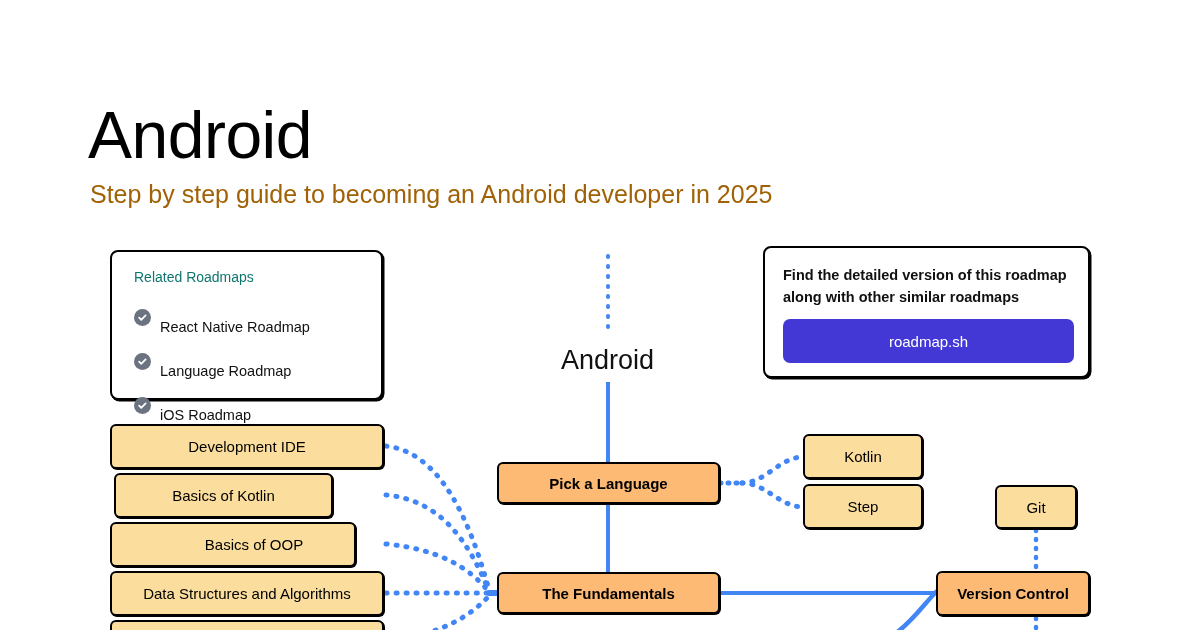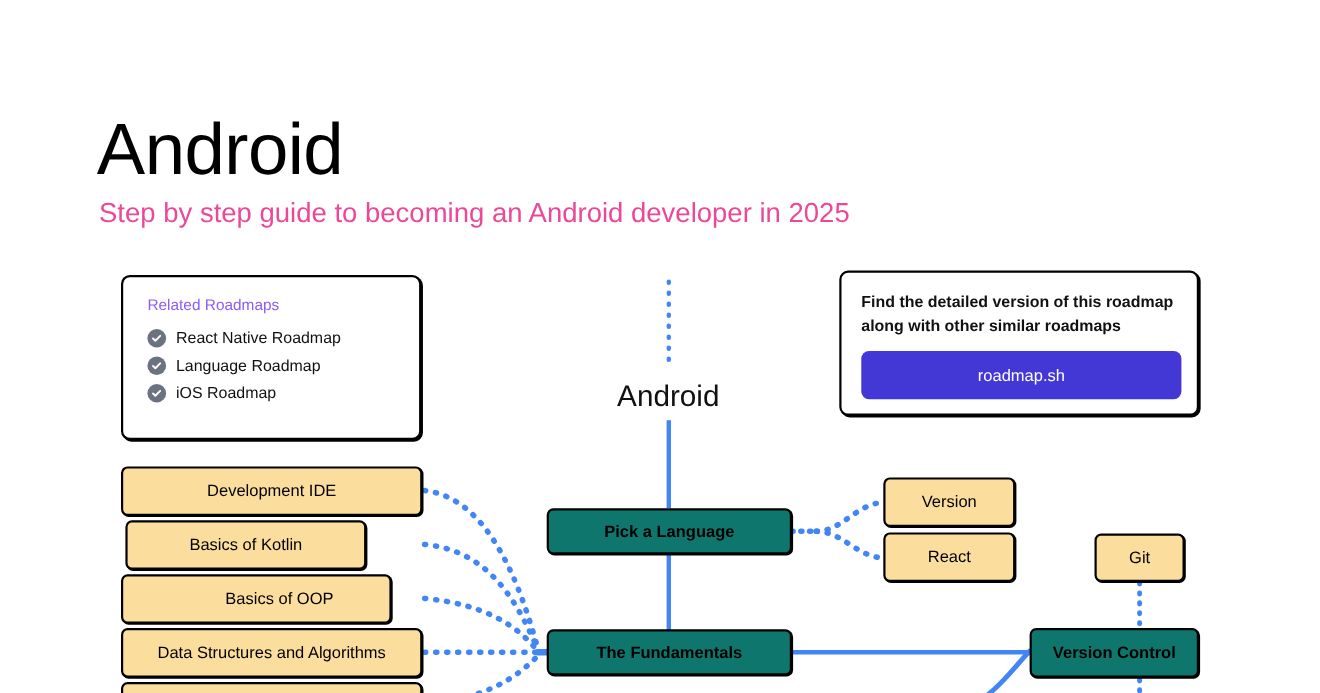--- a/index.html
+++ b/index.html
@@ -31,21 +31,21 @@
     letter-spacing: -0.5px;
     line-height: 1;
     color: #000000;
   }
   .page-subtitle {
     position: absolute;
     left: 90px;
     top: 156px;
     font-size: 25px;
     font-weight: 400;
-    color: #ec4899;
+    color: #a16207;
     line-height: 1.1;
     white-space: nowrap;
   }
 
   
   #wires {
     position: absolute;
     left: 0;
     top: 0;
     width: 1200px;
@@ -61,21 +61,21 @@
     display: flex;
     align-items: center;
     justify-content: center;
     font-size: 15px;
     font-weight: 600;
     color: #000000;
     text-align: center;
     box-shadow: 1px 1px 0 #000000;
   }
   .node.primary {
-    background: #0f766e;
+    background: #fdba74;
   }
   .node.secondary {
     background: #FBDE9E;
     font-weight: 500;
   }
 
   
   .root-label {
     position: absolute;
     font-size: 27px;
@@ -96,21 +96,21 @@
   #related-panel {
     left: 110px;
     top: 250px;
     width: 273px;
     height: 150px;
     padding: 17px 20px 0 22px;
   }
   .panel-heading {
     font-size: 14px;
     font-weight: 500;
-    color: #8b5cf6;
+    color: #0f766e;
     margin-bottom: 14px;
   }
   .related-item {
     display: flex;
     align-items: center;
     gap: 9px;
     margin-bottom: 8px;
   }
   .check-badge {
     width: 17px;
@@ -121,20 +121,21 @@
     display: flex;
     align-items: center;
     justify-content: center;
   }
   .check-badge svg { display: block; }
   .related-label {
     font-size: 14.5px;
     font-weight: 400;
     color: #111111;
     white-space: nowrap;
+    margin-top: 20px;
   }
 
   
   #cta-panel {
     left: 763px;
     top: 246px;
     width: 327px;
     height: 132px;
     padding: 16px 16px 0 18px;
   }
@@ -256,24 +257,24 @@
   </div>
 
   <div class="node primary" style="left:497px; top:462px; width:223px; height:42px;">
     <span>Pick a Language</span>
   </div>
   <div class="node primary" style="left:497px; top:572px; width:223px; height:42px;">
     <span>The Fundamentals</span>
   </div>
 
   <div class="node secondary" style="left:803px; top:434px; width:120px; height:45px;">
-    <span>Version</span>
+    <span>Kotlin</span>
   </div>
   <div class="node secondary" style="left:803px; top:484px; width:120px; height:45px;">
-    <span>React</span>
+    <span>Step</span>
   </div>
 
   <div class="node secondary" style="left:995px; top:485px; width:82px; height:44px;">
     <span>Git</span>
   </div>
   <div class="node primary" style="left:936px; top:571px; width:154px; height:45px;">
     <span>Version Control</span>
   </div>
 
 </div>

